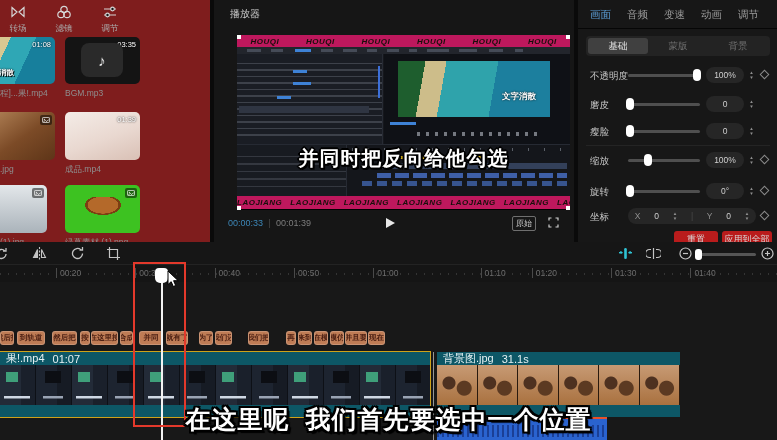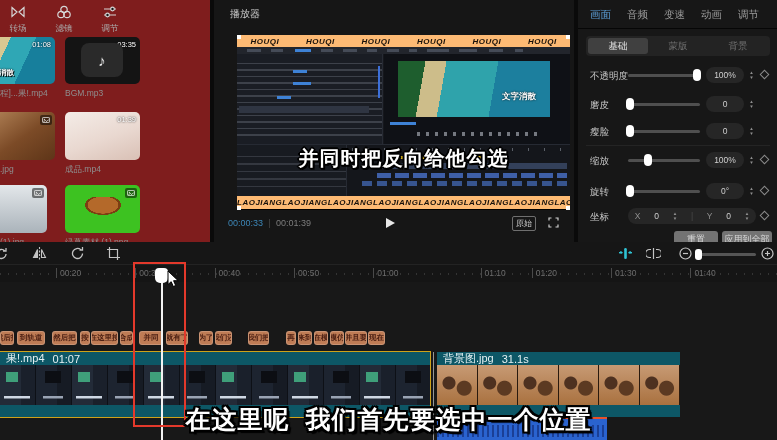--- a/index.html
+++ b/index.html
@@ -31,24 +31,24 @@
   .th-donut{background:linear-gradient(145deg,#b98a5e,#7c4b27 55%,#5e3518);}
   .th-bed{background:linear-gradient(160deg,#f4ece7,#e9d8d0 55%,#d9c0b5);text-align:right;}
   .th-cloud{background:linear-gradient(180deg,#e3e7ea,#aab3ba);}
   .th-tiger{background:#3dc221;}
   .tiger-blob{position:absolute;left:20px;top:12px;width:36px;height:18px;background:radial-gradient(ellipse at 50% 45%,#b4692a 0 60%,#7a3f12 61% 70%,transparent 71%);}
   .tile-overlay-text{position:absolute;left:4px;bottom:6px;font-size:7.5px;font-weight:bold;color:#fff;text-shadow:0 0 2px #000,1px 1px 0 #000;}
 
   
   #player-title{left:16px;top:7px;font-size:10px;color:#c9c9c9;}
   #video{left:23px;top:35px;width:333px;height:175px;background:#000;overflow:hidden;}
-  .banner{left:0;width:333px;background:#fdba74;display:flex;align-items:center;justify-content:space-around;overflow:hidden;}
+  .banner{left:0;width:333px;background:#be185d;display:flex;align-items:center;justify-content:space-around;overflow:hidden;}
   .banner span{font-size:8px;font-weight:900;font-style:italic;color:#17100a;letter-spacing:.5px;white-space:nowrap;}
   #banner-top{top:0;height:12px;}
-  #banner-bottom{top:161px;height:13px;}
+  #banner-bottom{top:161px;height:13px;gap:8px;}
   #pr{left:0;top:12px;width:333px;height:149px;background:#16181d;}
   .pr-menu{position:absolute;left:0;top:0;width:333px;height:7px;background:#22252c;}
   .pr-menu i{position:absolute;top:2px;height:2.5px;background:#454b57;display:block;}
   .pr-menu .cy{background:#3e82d6;}
   .pr-left{position:absolute;left:0;top:7px;width:146px;height:90px;background:#1a1d24;border-right:1px solid #272b34;
     background-image:repeating-linear-gradient(180deg,transparent 0 5px,rgba(150,158,172,.28) 5px 6.5px);background-origin:content-box;padding:4px 6px;}
   .pr-hl{position:absolute;left:2px;top:52px;width:130px;height:7px;background:#2f3542;}
   .bdash{position:absolute;width:14px;height:2.5px;background:#3e82d6;}
   .pr-scroll{position:absolute;right:2px;top:12px;width:2.5px;height:32px;background:#3c6fd8;}
   .pr-mon{position:absolute;left:147px;top:7px;width:186px;height:90px;background:#0f1116;}
@@ -91,21 +91,21 @@
   .track{position:absolute;left:50px;top:7px;width:72px;height:2.5px;background:#4f4f4f;border-radius:2px;}
   .handle{position:absolute;top:-5px;width:8px;height:12px;background:#fff;border-radius:4px;}
   .pill{position:absolute;left:128px;top:0;width:38px;height:16px;background:#262626;border-radius:8px;color:#cfcfcf;font-size:8.5px;display:flex;align-items:center;justify-content:center;}
   .stepper{position:absolute;left:169px;top:0;width:9px;height:16px;display:flex;flex-direction:column;align-items:center;justify-content:center;color:#8f8f8f;font-size:4.5px;line-height:5px;}
   .kf{position:absolute;left:183px;top:4px;width:7px;height:7px;border:1px solid #8a8a8a;transform:rotate(45deg);}
   #prop-sep{left:8px;top:145px;width:184px;height:1px;background:#242424;}
   #pos-box{position:absolute;left:50px;top:0;width:128px;height:16px;background:#262626;border-radius:8px;display:flex;align-items:center;justify-content:space-around;font-size:8.5px;color:#cfcfcf;}
   #pos-box .axis{color:#8f8f8f;}
   #pos-box .vdiv{color:#4a4a4a;}
   .mini-step{display:flex;flex-direction:column;font-size:4.5px;line-height:5px;color:#8f8f8f;}
-  .pbtn{position:absolute;top:231px;height:17px;background:#737373;border-radius:3px;color:#d8d8d8;font-size:9px;display:flex;align-items:center;justify-content:center;}
+  .pbtn{position:absolute;top:231px;height:17px;background:#b91c1c;border-radius:3px;color:#d8d8d8;font-size:9px;display:flex;align-items:center;justify-content:center;}
   #reset-btn{left:96px;width:44px;}
   #apply-btn{left:144px;width:50px;}
 
   
   #tl-toolbar{left:0;top:242px;width:777px;height:23px;background:#161616;border-bottom:1px solid #232323;}
   .tlicon{position:absolute;top:4px;width:15px;height:15px;color:#c4c4c4;}
   .tlicon svg{width:15px;height:15px;display:block;}
   .tlicon.cyan{color:#2fc3d4;}
   #zoom-track{left:698px;top:11px;width:58px;height:2.5px;background:#555;border-radius:2px;}
   #zoom-handle{left:-3px;top:-4px;position:absolute;width:7px;height:11px;background:#fff;border-radius:3px;}

